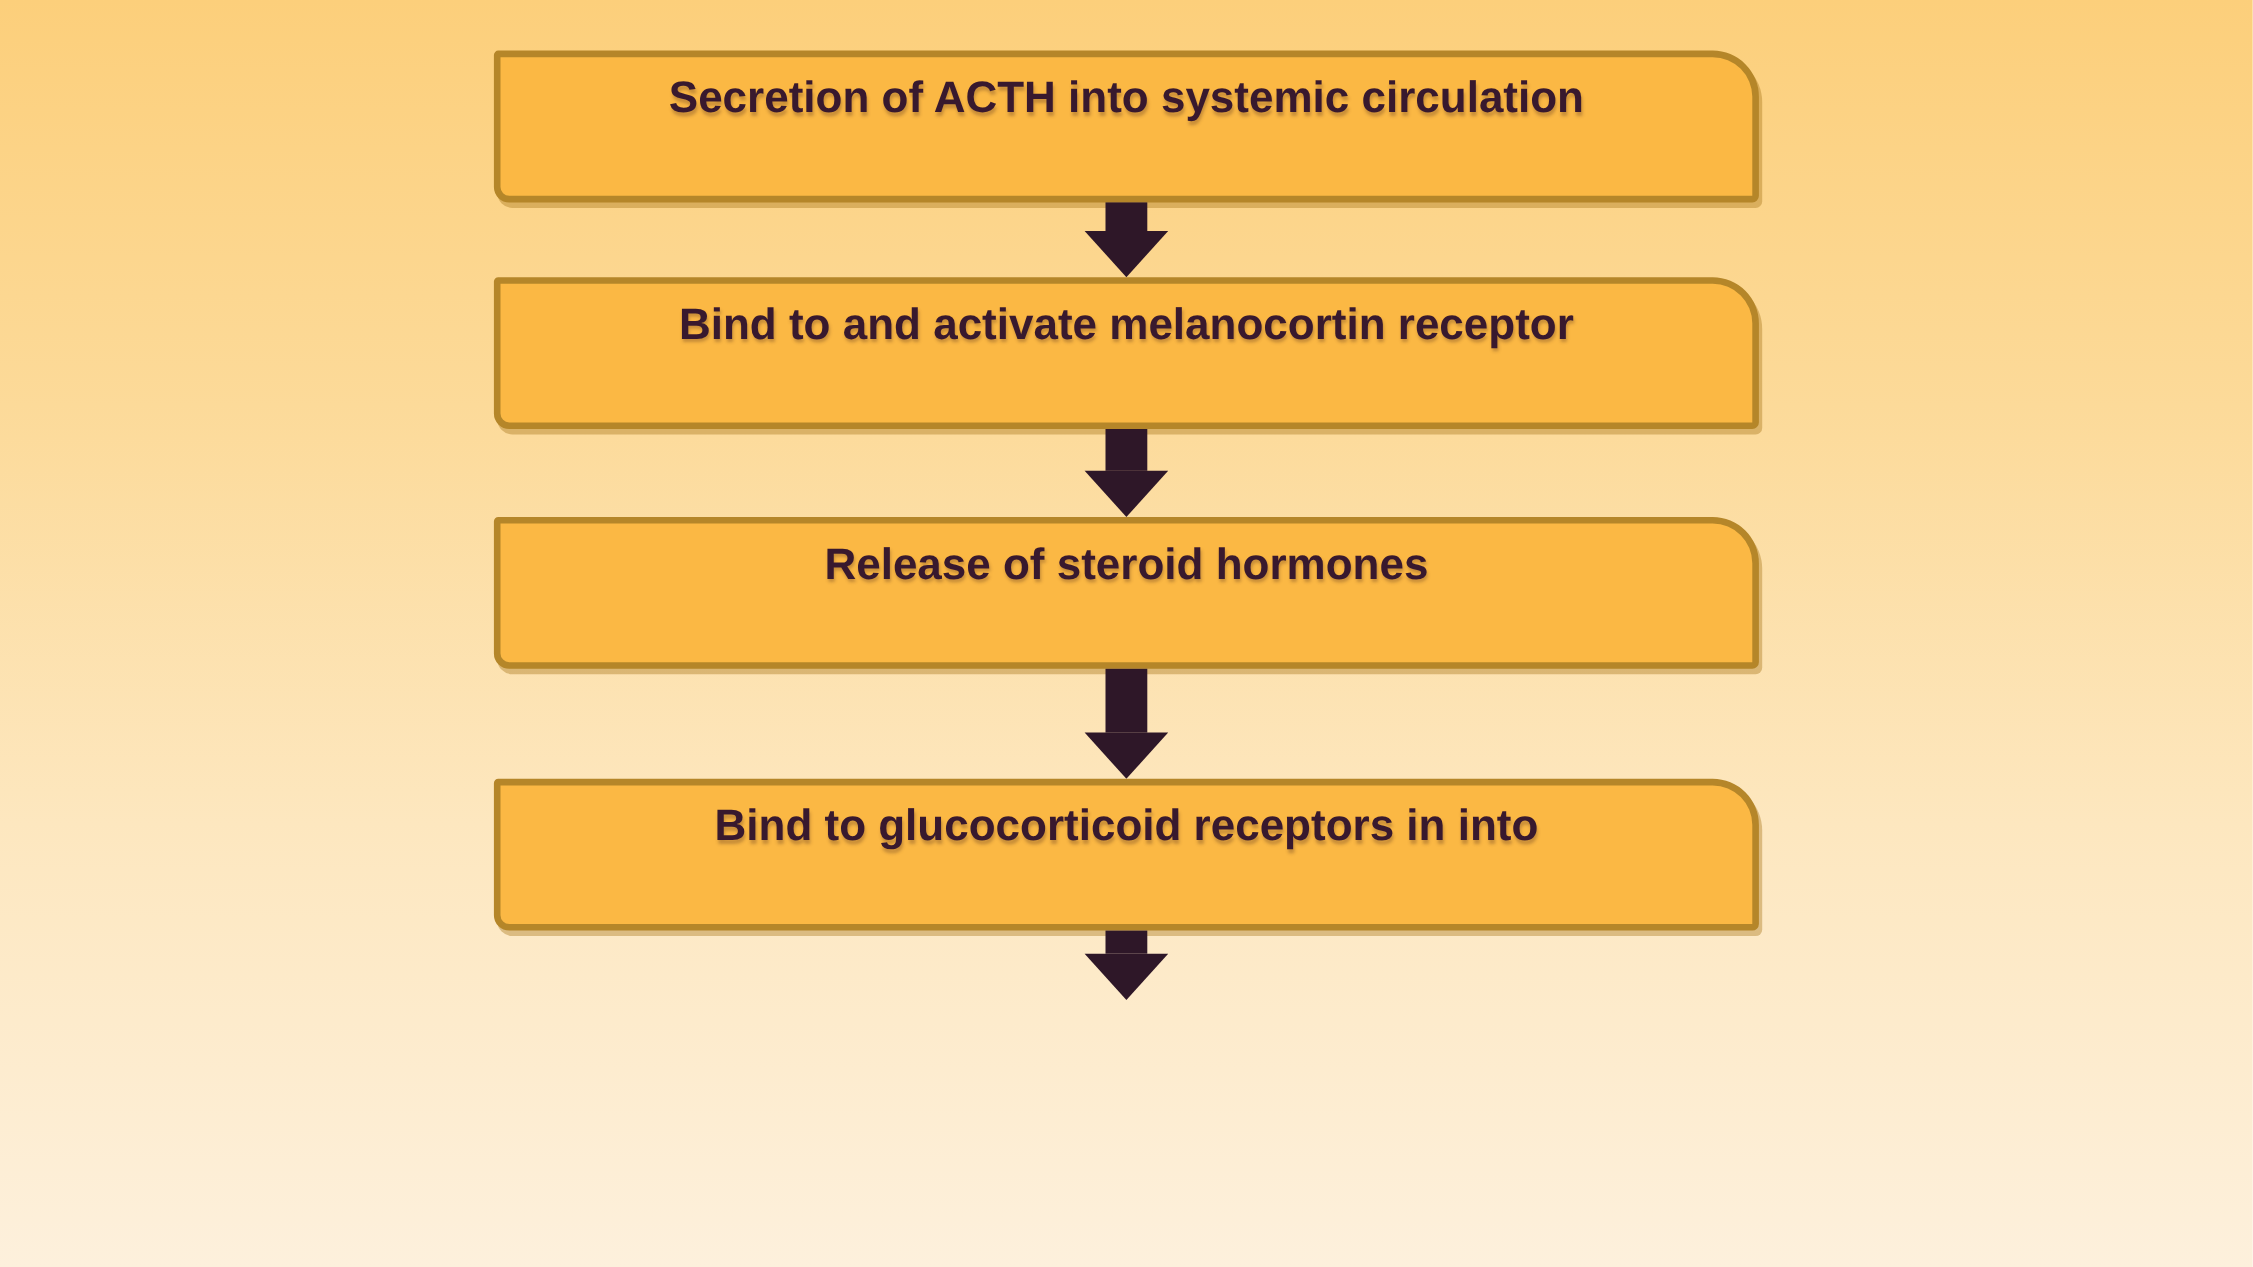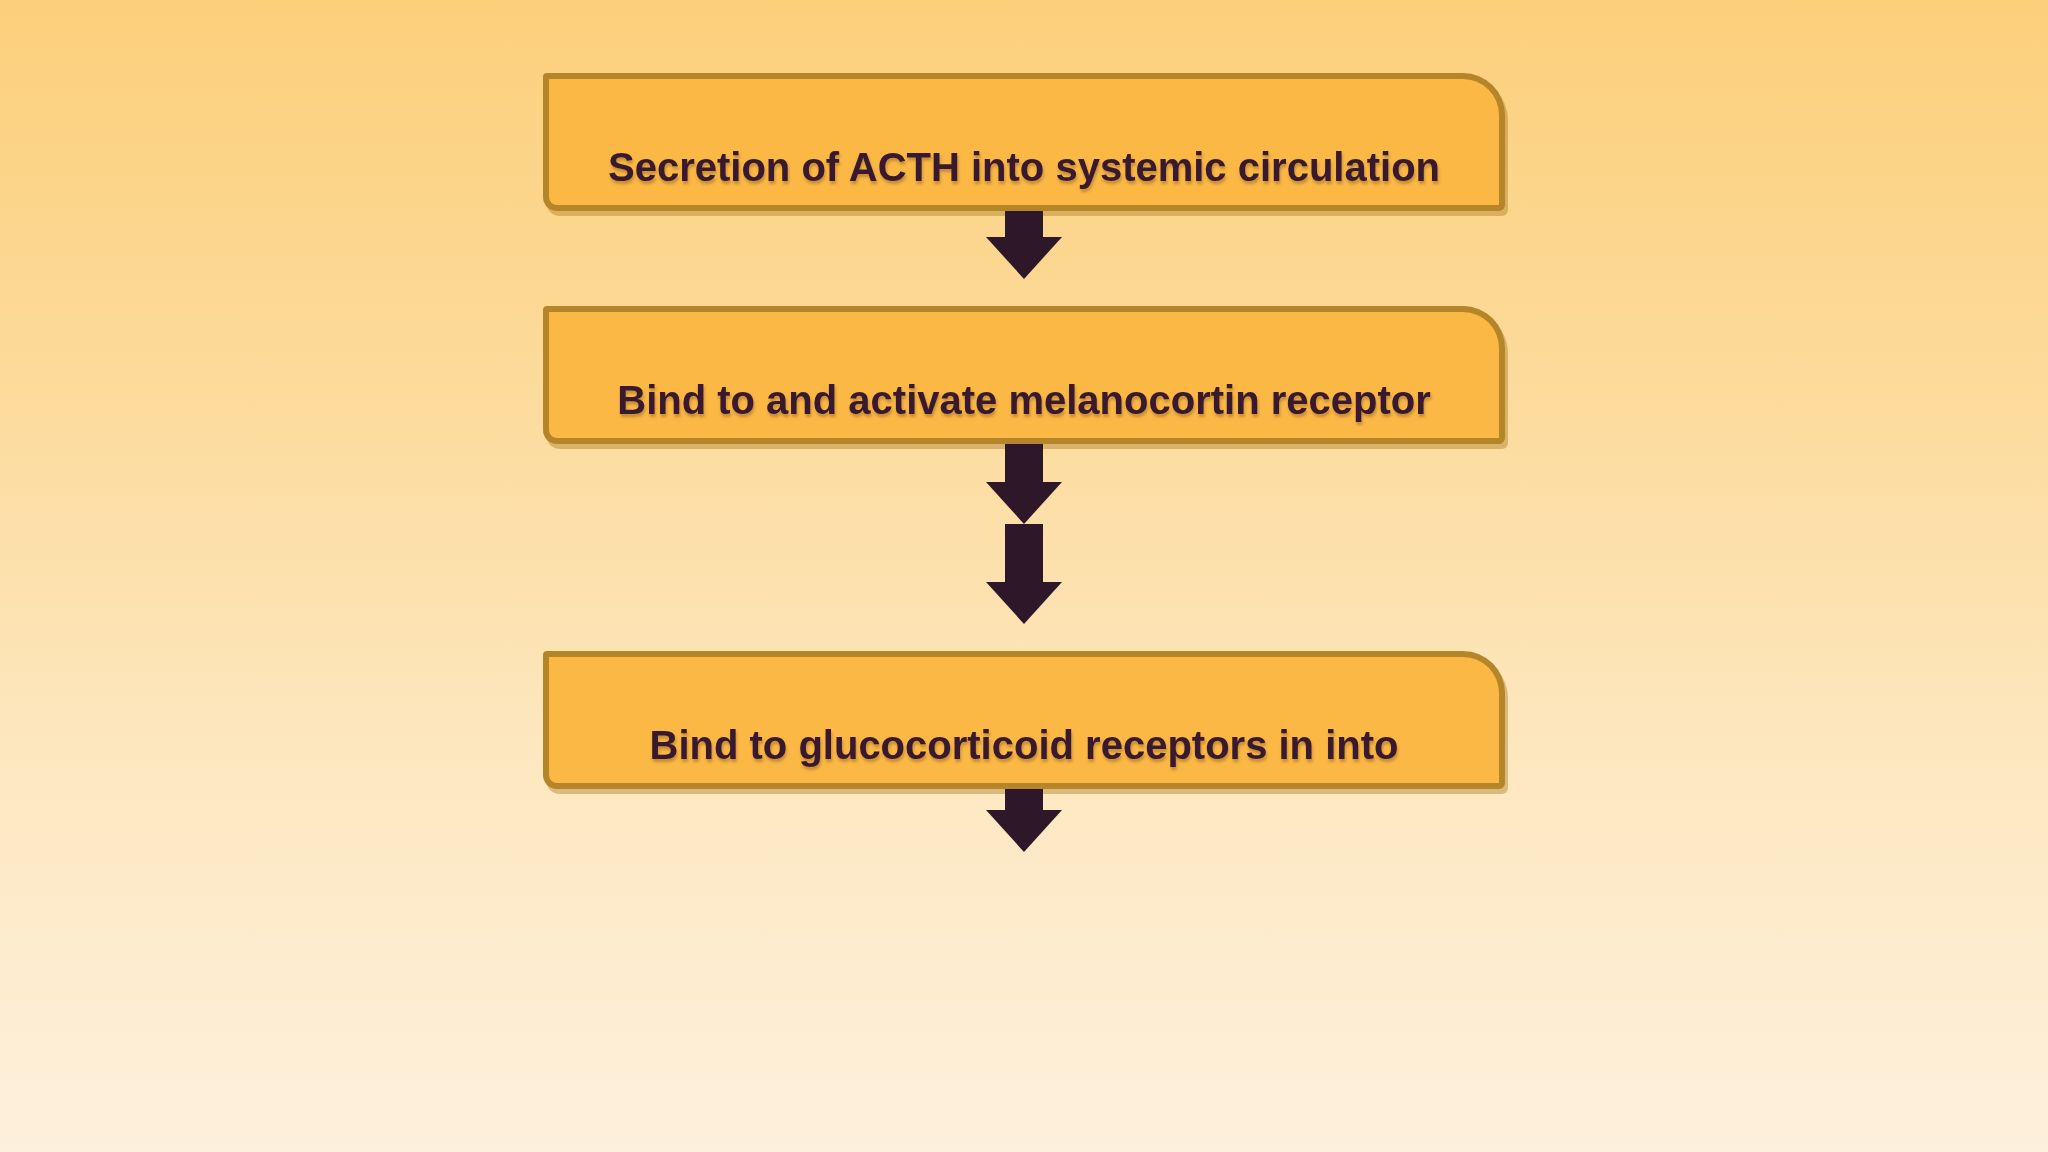--- a/index.html
+++ b/index.html
@@ -24,31 +24,30 @@
   }
   .flow {
     width: 962px;
     margin: 0 auto;
     padding-top: 46px;
     display: flex;
     flex-direction: column;
     align-items: center;
   }
   .node {
-    width: 962px;
+    width: 1150px;
     min-height: 138px;
     background: var(--box-fill);
     border: 6px solid var(--box-border);
     border-radius: 4px 42px 6px 14px;
     box-shadow: 3px 5px 0 rgba(168, 118, 26, 0.40);
     display: flex;
-    align-items: flex-end;
+    align-items: flex-start;
     justify-content: center;
     padding: 10px 56px;
-    margin-top: 27px;
   }
   .node span {
     font-size: 40px;
     font-weight: bold;
     line-height: 1.37;
     color: var(--text-color);
     text-align: center;
     text-shadow: 1px 3px 3px rgba(74, 36, 26, 0.30);
   }
   .arrow {
@@ -91,20 +90,23 @@
 
     <div class="node">
       <span>Bind to and activate melanocortin receptor</span>
     </div>
 
     <div class="arrow arrow-2">
       <div class="stem"></div>
       <div class="head"></div>
     </div>
 
+    <div class="node">
+      <span>Release of steroid hormones</span>
+    </div>
 
     <div class="arrow arrow-3">
       <div class="stem"></div>
       <div class="head"></div>
     </div>
 
     <div class="node">
       <span>Bind to glucocorticoid receptors in into</span>
     </div>
 

